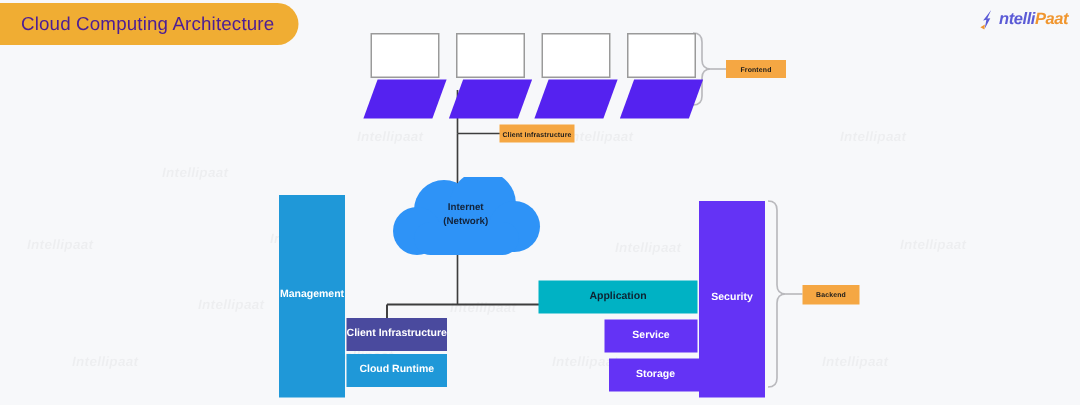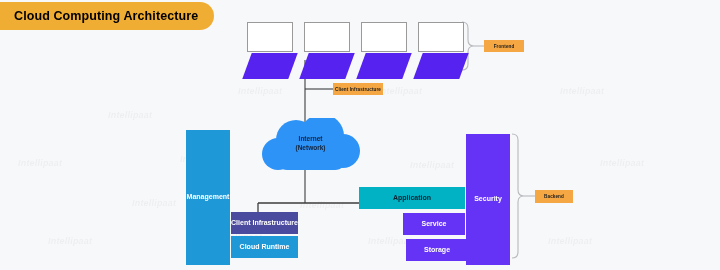--- a/index.html
+++ b/index.html
@@ -24,21 +24,21 @@
 
   
   #title-banner {
     position: absolute; left: -14px; top: 2px;
     height: 28px; padding: 0 16px 0 28px;
     background: #f0ad33;
     border-radius: 0 16px 16px 0;
     display: flex; align-items: center;
   }
   #title-banner .t {
-    color: #000000; font-size: 12.5px; font-weight: 700;
+    color: #4c1d95; font-size: 12.5px; font-weight: 400;
     letter-spacing: 0.1px; white-space: nowrap;
   }
 
   
   #logo { position: absolute; right: 8px; top: 6px; display: flex; align-items: center; }
   #logo .mark { width: 12px; height: 14px; margin-right: 1px; position: relative; }
   #logo .mark svg { display: block; }
   #logo .w1 { color: #5b5bd6; font-size: 11px; font-weight: 800; font-style: italic; letter-spacing: -0.3px; }
   #logo .w2 { color: #f0962f; font-size: 11px; font-weight: 800; font-style: italic; letter-spacing: -0.3px; }
 
@@ -104,20 +104,30 @@
   <div class="wm" style="left:218px; top:232px;">Intellipaat</div>
   <div class="wm" style="left:368px; top:236px;">Intellipaat</div>
   <div class="wm" style="left:548px; top:236px;">Intellipaat</div>
   <div class="wm" style="left:132px; top:198px;">Intellipaat</div>
   <div class="wm" style="left:300px; top:200px;">Intellipaat</div>
 
   <div id="title-banner">
     <span class="t">Cloud Computing Architecture</span>
   </div>
 
+  <div id="logo">
+    <span class="mark">
+      <svg width="12" height="14" viewBox="0 0 12 14">
+        <path d="M7.8 0.6 L5.2 6.4 L7.2 6.2 L3.4 13.4 L4.6 7.2 L2.4 7.6 Z" fill="#5b5bd6"></path>
+        <path d="M0.6 12.2 L3.6 10.4 L3.2 13.6 Z" fill="#f0962f"></path>
+      </svg>
+    </span>
+    <span class="w1">ntelli</span>
+      <span class="w2">Paat</span>
+  </div>
 
   <svg id="diagram" viewBox="0 0 720 270">
 
     <path d="M462,22 q6,0 6,6 v12 q0,6 6,6 q-6,0 -6,6 v12 q0,6 -6,6" fill="none" stroke="#b9b9bd" stroke-width="1.1"></path>
     <line x1="474" y1="46" x2="484" y2="46" stroke="#b9b9bd" stroke-width="1.1"></line>
 
     <line x1="305" y1="89" x2="334" y2="89" stroke="#3d3d3d" stroke-width="1.1"></line>
 
     <line x1="305" y1="89" x2="305" y2="124" stroke="#3d3d3d" stroke-width="1.1"></line>
 

